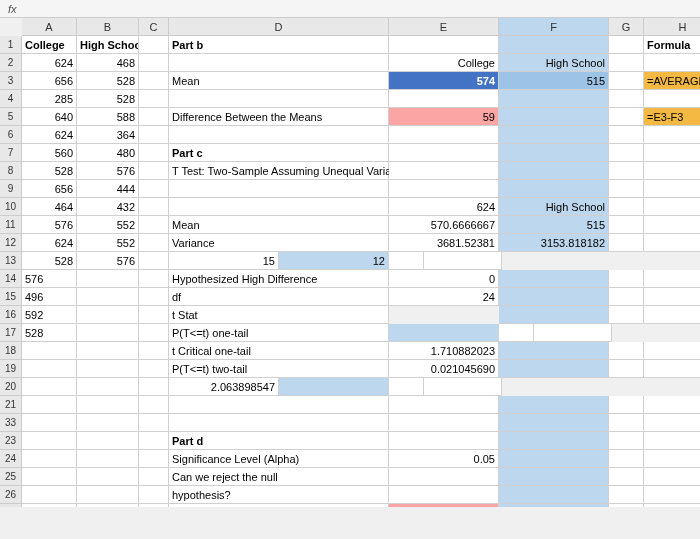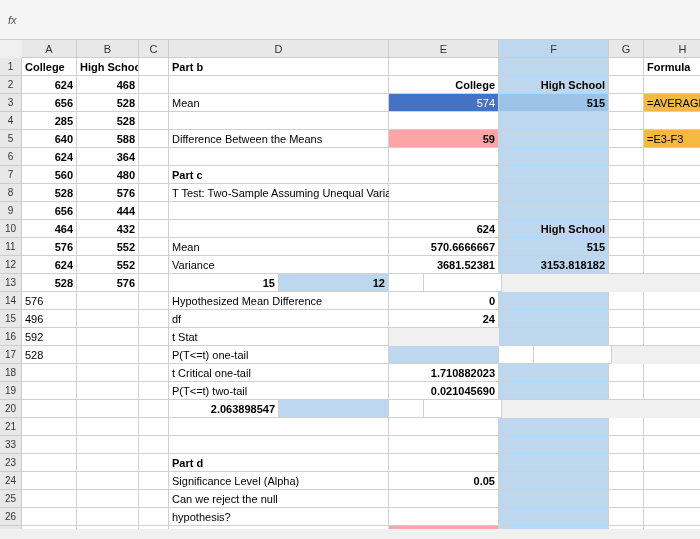--- a/index.html
+++ b/index.html
@@ -6,21 +6,21 @@
     body {
       font-family: Arial, sans-serif;
       font-size: 11px;
       background: #f0f0f0;
       width: 700px;
       height: 539px;
       overflow: hidden;
     }
 
     .toolbar {
-      height: 40px;
+      height: 18px;
       background: #f5f5f5;
       border-bottom: 1px solid #ccc;
       display: flex;
       align-items: center;
       padding: 0 8px;
       gap: 6px;
     }
 
     .formula-label {
       margin-right: 8px;
@@ -103,36 +103,36 @@
 
     .cell.col-a { width: 55px; min-width: 55px; }
     .cell.col-b { width: 62px; min-width: 62px; }
     .cell.col-c { width: 30px; min-width: 30px; }
     .cell.col-d { width: 220px; min-width: 220px; }
     .cell.col-e { width: 110px; min-width: 110px; }
     .cell.col-f { width: 110px; min-width: 110px; background: #d0d8e8; }
     .cell.col-g { width: 35px; min-width: 35px; }
     .cell.col-h { width: 78px; min-width: 78px; }
 
-    .cell.blue-bg { background: #4472c4; color: white; font-weight: normal; }
+    .cell.blue-bg { background: #4472c4; color: white; font-weight: bold; }
     .cell.light-blue { background: #9dc3e6; }
     .cell.light-green { background: #fca5a5; }
     .cell.formula-orange { background: #f4b942; }
     .cell.col-f-highlight { background: #bdd7ee; }
 
     .col-header.col-a { width: 55px; min-width: 55px; }
     .col-header.col-b { width: 62px; min-width: 62px; }
     .col-header.col-c { width: 30px; min-width: 30px; }
     .col-header.col-d { width: 220px; min-width: 220px; }
     .col-header.col-e { width: 110px; min-width: 110px; }
     .col-header.col-f { width: 110px; min-width: 110px; background: #bdd7ee; }
     .col-header.col-g { width: 35px; min-width: 35px; }
     .col-header.col-h { width: 78px; min-width: 78px; }
 
-    .text-right { text-align: right; font-weight: bold; }
+    .text-right { text-align: right; }
     .text-center { text-align: center; }
     .text-bold { font-weight: bold; }
 
     .dashed-border {
       border: 2px dashed #888 !important;
     }
   </style>
 </head>
 <body>
 
@@ -326,21 +326,21 @@
         <div class="cell col-e text-right">15</div>
         <div class="cell col-f col-f-highlight text-right">12</div>
         <div class="cell col-g"></div>
         <div class="cell col-h"></div>
       </div>
 
       <div class="grid-row">
         <div class="cell col-a">576</div>
         <div class="cell col-b"></div>
         <div class="cell col-c"></div>
-        <div class="cell col-d">Hypothesized Mean Difference</div>
+        <div class="cell col-d">Hypothesized High Difference</div>
         <div class="cell col-e text-right">0</div>
         <div class="cell col-f col-f-highlight"></div>
         <div class="cell col-g"></div>
         <div class="cell col-h"></div>
       </div>
 
       <div class="grid-row">
         <div class="cell col-a">496</div>
         <div class="cell col-b"></div>
         <div class="cell col-c"></div>

